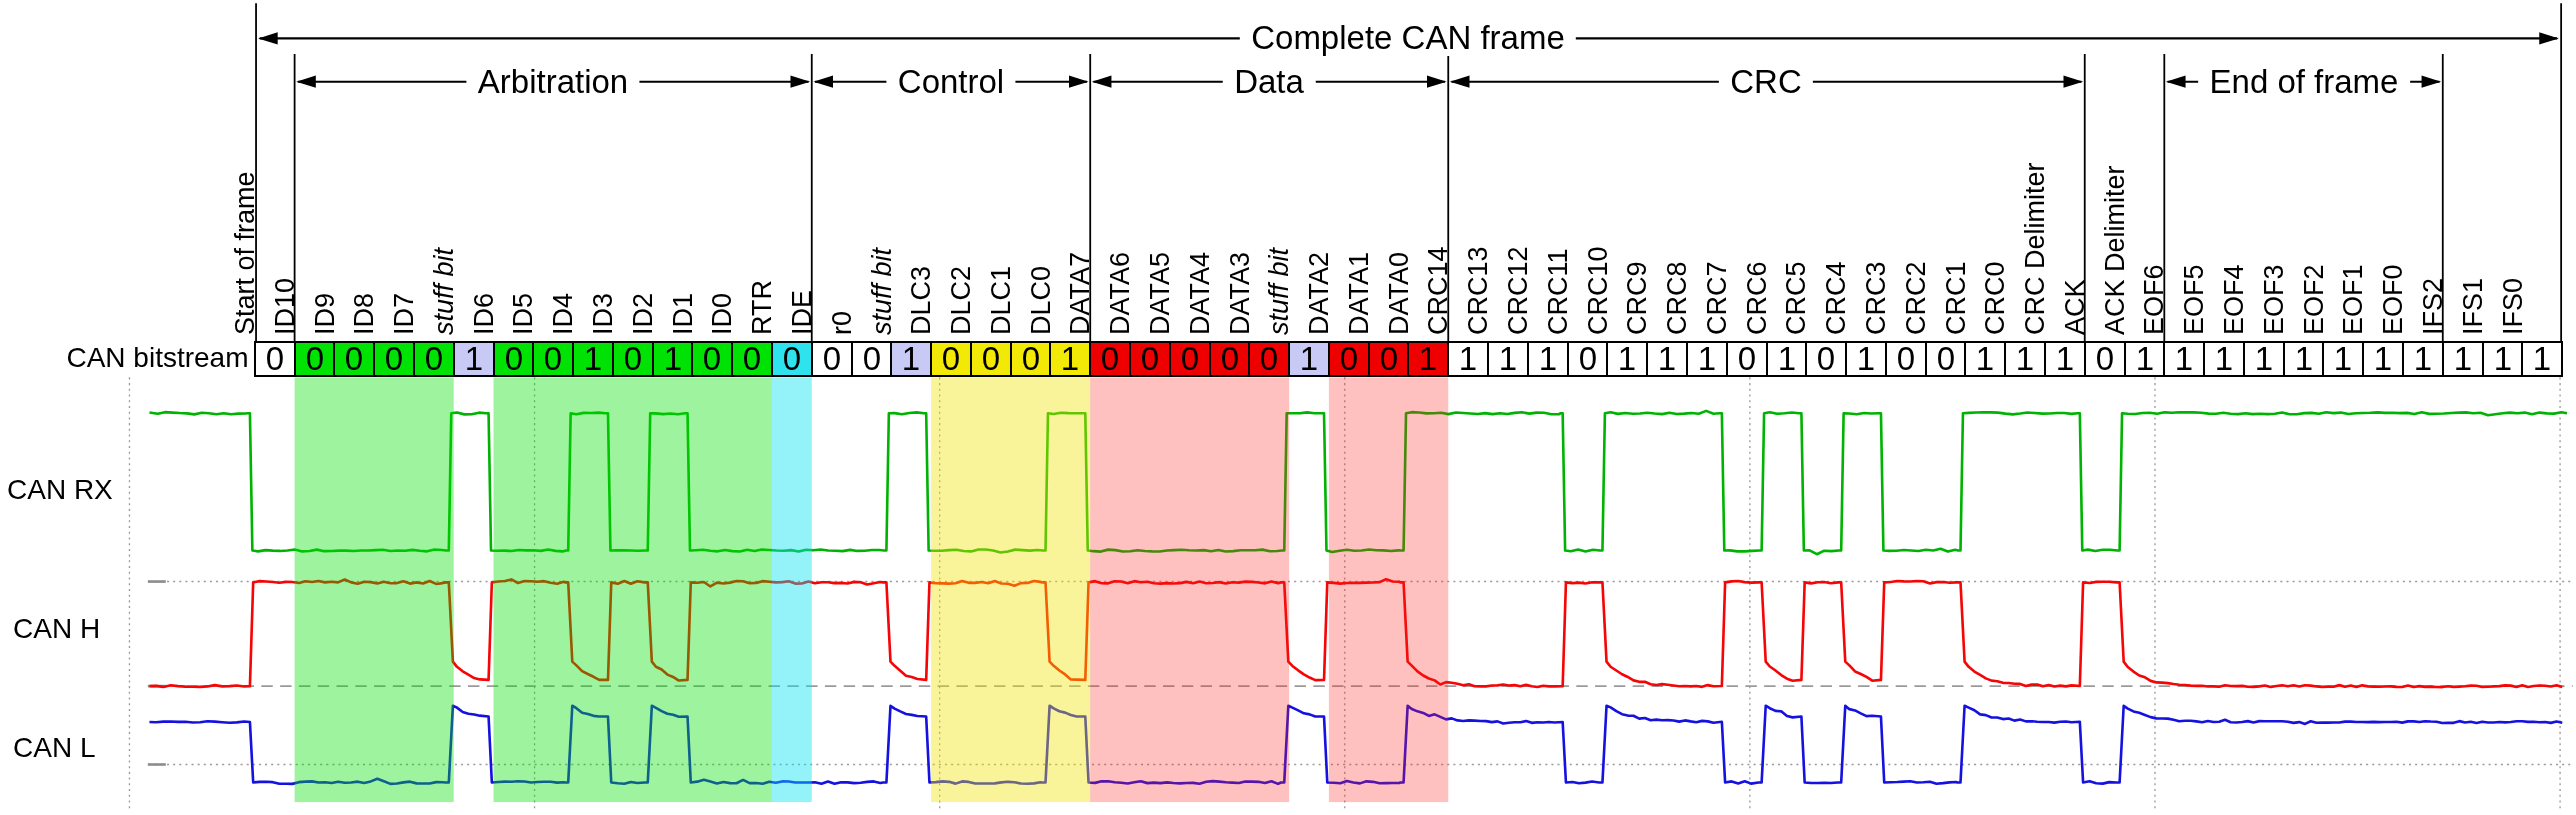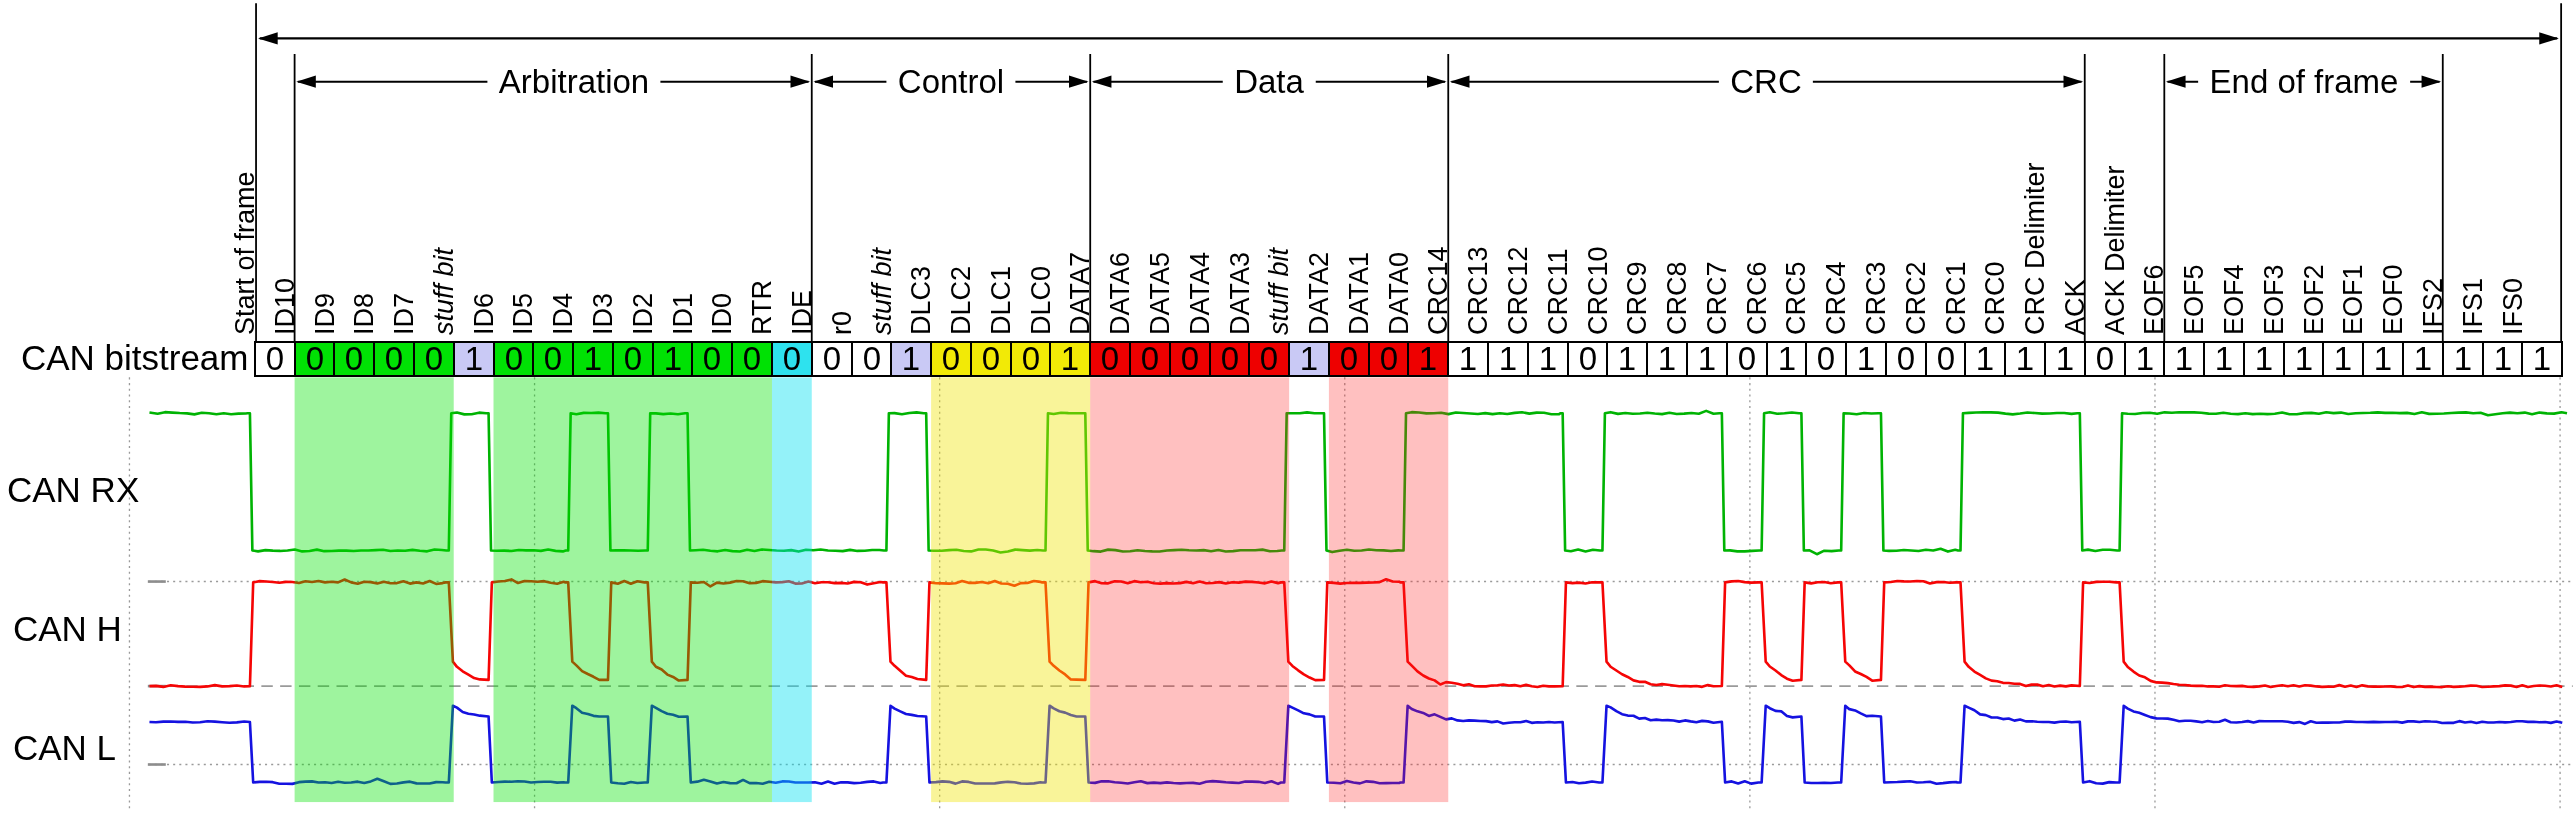--- a/index.html
+++ b/index.html
@@ -4,21 +4,21 @@
 <style>
   html,body{margin:0;padding:0;background:#fff;}
   body{width:2576px;height:816px;overflow:hidden;font-family:"Liberation Sans",sans-serif;}
   .stage{position:relative;width:2576px;height:816px;background:#fff;}
   #diagram-svg{position:absolute;left:0;top:0;}
   .cell{position:absolute;top:341px;height:36px;box-sizing:border-box;border:2px solid #000;
         display:flex;align-items:center;justify-content:center;font-size:33px;color:#000;}
   .bit-label{position:absolute;height:29px;line-height:29px;white-space:nowrap;font-size:27px;color:#000;
         transform-origin:0 100%;transform:rotate(-90deg);}
   .bit-label.italic{font-style:italic;}
-  .row-label{position:absolute;font-size:35px;line-height:39px;color:#000;white-space:nowrap;}
+  .row-label{position:absolute;font-size:28px;line-height:39px;color:#000;white-space:nowrap;}
   .sec-label{position:absolute;transform:translateX(-50%);background:#fff;padding:0 11.4px;
         font-size:33px;line-height:36px;color:#000;white-space:nowrap;}
   #bitstream-label{left:6.5px;top:338px;width:242px;text-align:right;}
 </style>
 </head>
 <body>
 
 <div class="stage">
   <svg id="diagram-svg" width="2576" height="816" viewBox="0 0 3154 999">
       <line x1="158.5" y1="462" x2="158.5" y2="992" stroke="#9a9a9a" stroke-width="1.6" stroke-dasharray="2.5 4.5"></line>
@@ -186,26 +186,27 @@
       <div class="bit-label" style="left: 2249px; top: 306px;">EOF4</div>
       <div class="bit-label" style="left: 2289px; top: 306px;">EOF3</div>
       <div class="bit-label" style="left: 2329px; top: 306px;">EOF2</div>
       <div class="bit-label" style="left: 2368px; top: 306px;">EOF1</div>
       <div class="bit-label" style="left: 2408px; top: 306px;">EOF0</div>
       <div class="bit-label" style="left: 2448px; top: 306px;">IFS2</div>
       <div class="bit-label" style="left: 2488px; top: 306px;">IFS1</div>
       <div class="bit-label" style="left: 2528px; top: 306px;">IFS0</div>
     </div>
   <div id="header-layer">
-      <div class="sec-label" style="left: 574px; top: 64px;">Arbitration</div>
+      <div class="sec-label" style="left: 553px; top: 64px;">Arbitration</div>
       <div class="sec-label" style="left: 951px; top: 64px;">Control</div>
       <div class="sec-label" style="left: 1269px; top: 64px;">Data</div>
       <div class="sec-label" style="left: 1766px; top: 64px;">CRC</div>
       <div class="sec-label" style="left: 2304px; top: 64px;">End of frame</div>
     </div>
 
+  <div class="sec-label" id="complete-frame-label" style="left: 1408px; top: 20.4px;">Complete CAN frame</div>
 
   <div class="row-label" id="bitstream-label">CAN bitstream</div>
   <div class="row-label" id="rx-label" style="left:7px;top:470px">CAN RX</div>
   <div class="row-label" id="h-label" style="left:13px;top:609px">CAN H</div>
   <div class="row-label" id="l-label" style="left:13px;top:728px">CAN L</div>
 </div>
 
 
 </body></html>

